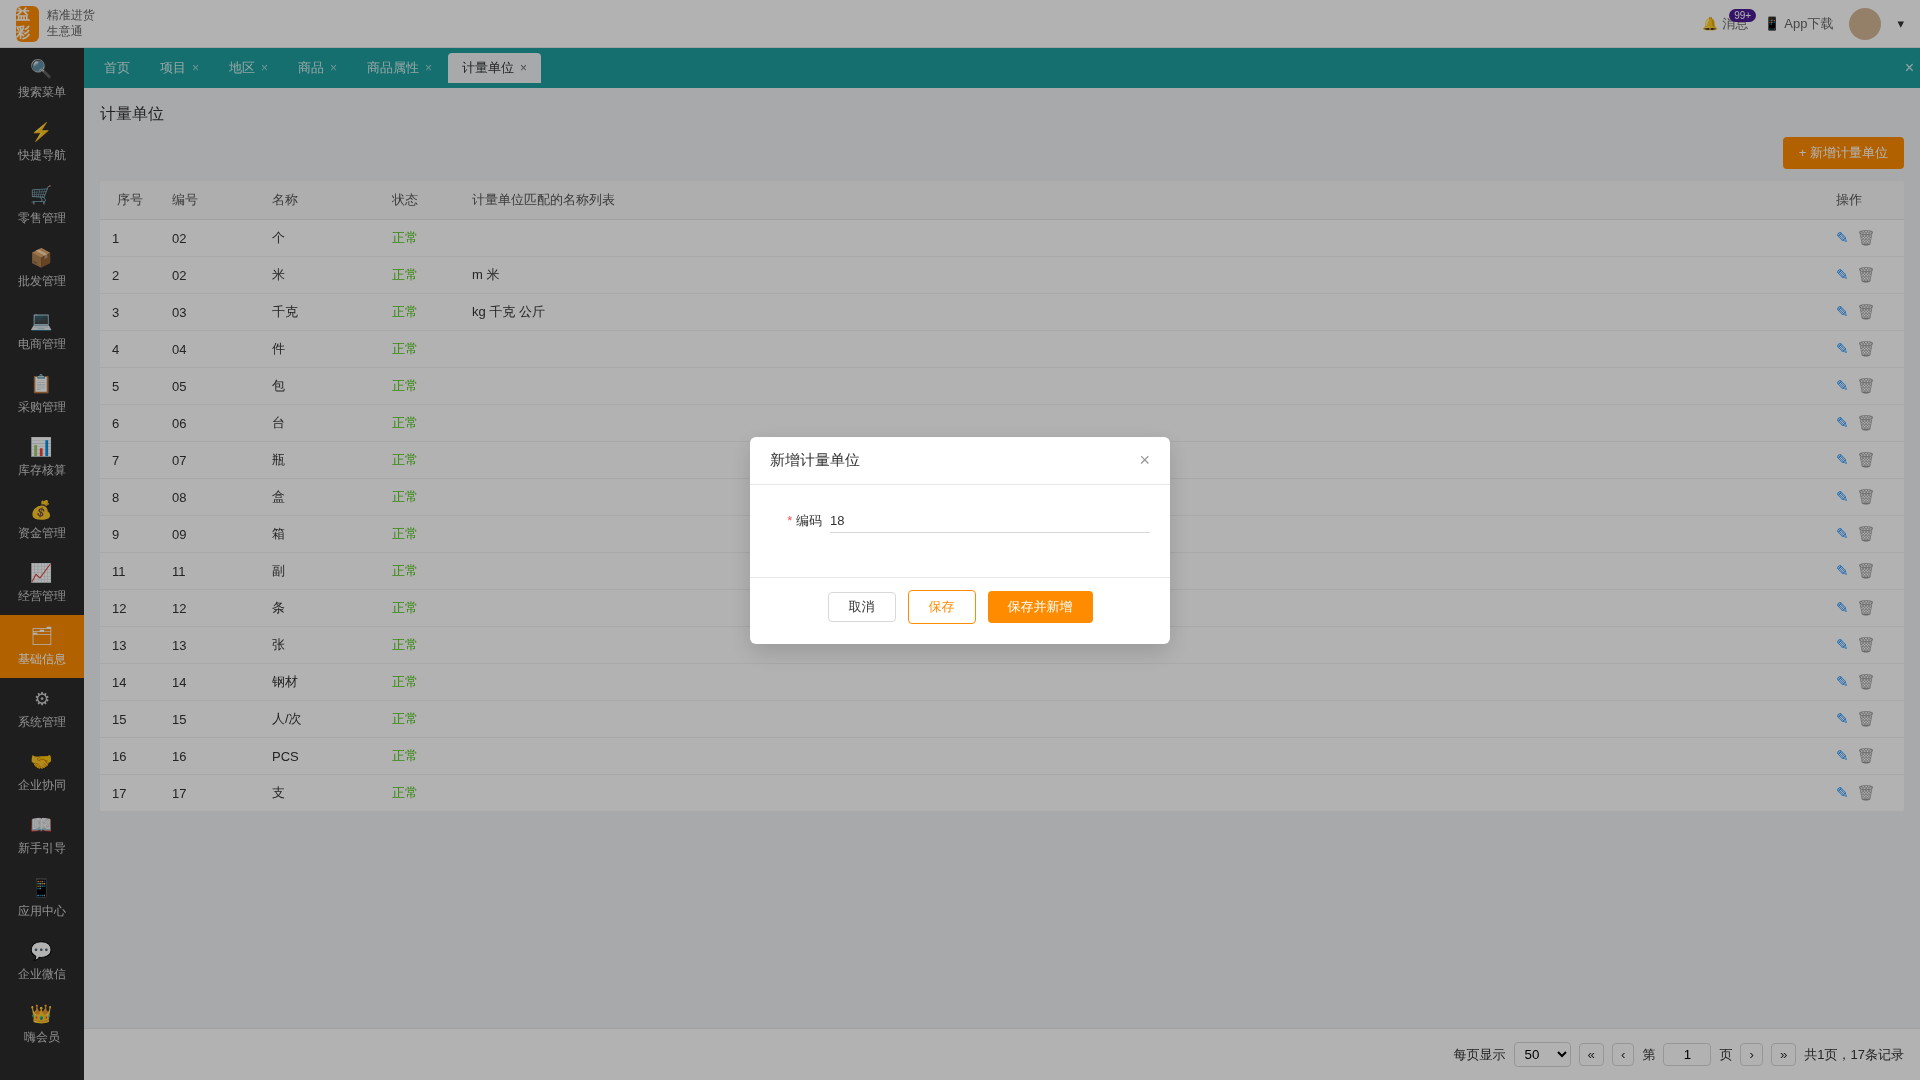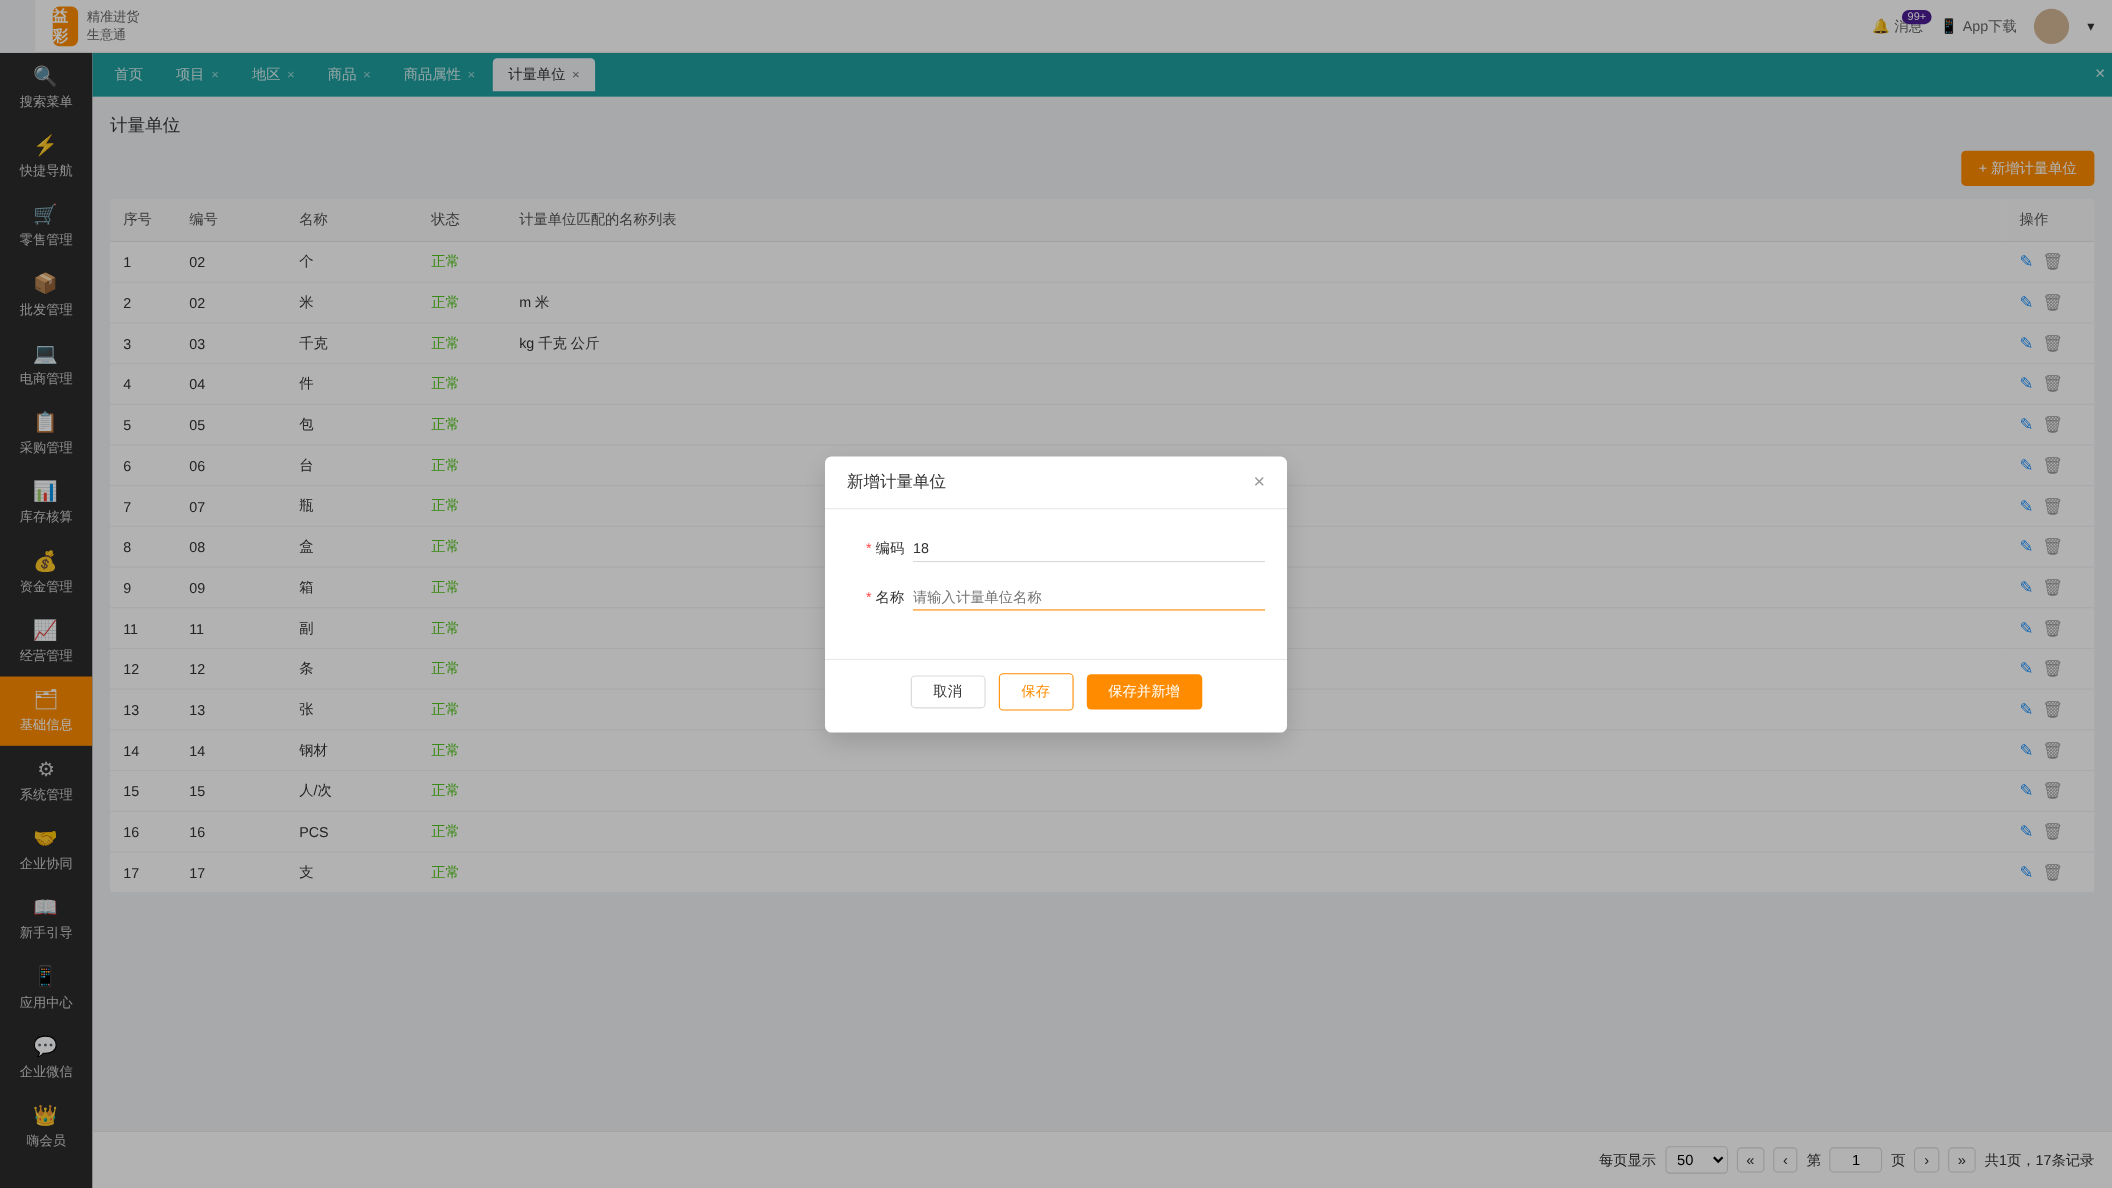--- a/index.html
+++ b/index.html
@@ -1,19 +1,19 @@
 <!DOCTYPE html>
 <html><head>
   <meta charset="utf-8">
   <style>
     * { box-sizing: border-box; margin: 0; padding: 0; }
     body { font-family: "Microsoft YaHei", "PingFang SC", sans-serif; font-size: 13px; background: #f0f2f5; color: #333; display: flex; flex-direction: column; height: 1080px; width: 1920px; overflow: hidden; }
 
     
-    .topbar { height: 48px; background: #fff; display: flex; align-items: center; padding: 0 16px; border-bottom: 1px solid #e8e8e8; flex-shrink: 0; margin-left: 32px; }
+    .topbar { height: 48px; background: #fff; display: flex; align-items: center; padding: 0 16px; border-bottom: 1px solid #e8e8e8; flex-shrink: 0; }
     .logo-area { display: flex; align-items: center; gap: 8px; width: 84px; }
     .logo-icon { width: 36px; height: 36px; background: #ff8c00; border-radius: 6px; display: flex; align-items: center; justify-content: center; color: white; font-weight: bold; font-size: 14px; }
     .logo-text { font-size: 12px; color: #666; line-height: 1.3; }
     .topbar-spacer { flex: 1; }
     .topbar-right { display: flex; align-items: center; gap: 16px; }
     .topbar-notice { display: flex; align-items: center; gap: 4px; font-size: 13px; color: #666; position: relative; cursor: pointer; }
     .badge { background: #4c1d95; color: white; border-radius: 10px; font-size: 10px; padding: 1px 5px; position: absolute; top: -6px; right: -8px; }
     .topbar-app { display: flex; align-items: center; gap: 4px; font-size: 13px; color: #666; cursor: pointer; }
     .topbar-avatar { width: 32px; height: 32px; background: #d4b896; border-radius: 50%; cursor: pointer; }
     .topbar-dropdown { display: flex; align-items: center; cursor: pointer; }
@@ -71,21 +71,21 @@
     .modal-body { padding: 24px 20px; }
     .form-row { display: flex; align-items: center; margin-bottom: 20px; }
     .form-label { width: 60px; text-align: right; font-size: 13px; color: #333; flex-shrink: 0; padding-right: 8px; }
     .form-input { flex: 1; border: none; border-bottom: 1px solid #d9d9d9; padding: 4px 0; font-size: 13px; outline: none; color: #333; }
     .form-input.active-border { border-bottom-color: #ff8c00; }
     .modal-footer { display: flex; align-items: center; justify-content: center; padding: 12px 20px 20px; gap: 12px; border-top: 1px solid #e8e8e8; }
     .btn-cancel { border: 1px solid #d9d9d9; background: white; color: #333; padding: 5px 20px; border-radius: 4px; cursor: pointer; font-size: 13px; }
     .btn-save { border: 1px solid #ff8c00; background: white; color: #ff8c00; padding: 7px 20px; border-radius: 4px; cursor: pointer; font-size: 13px; }
     .btn-save-new { border: none; background: #ff8c00; color: white; padding: 7px 20px; border-radius: 4px; cursor: pointer; font-size: 13px; }
 
-    .col-seq { width: 60px; }
+    .col-seq { width: 60px; text-align: center; }
     .col-code { width: 100px; }
     .col-name { width: 120px; }
     .col-status { width: 80px; }
     .col-match { flex: 1; }
     .col-action { width: 80px; }
   </style>
 </head>
 <body>
 
 <div class="topbar">
@@ -466,26 +466,20 @@
       <span class="modal-title">新增计量单位</span>
       <span class="modal-close">×</span>
     </div>
     <div class="modal-body">
       <div class="form-row">
         <span class="form-label">
           <span style="color:#ff4d4f">*</span> 编码
         </span>
         <input class="form-input" type="text" value="18" style="">
       </div>
-      <div class="form-row">
-        <span class="form-label">
-          <span style="color:#ff4d4f">*</span> 名称
-        </span>
-        <input class="form-input active-border" type="text" placeholder="请输入计量单位名称" style="">
-      </div>
     </div>
     <div class="modal-footer">
       <button class="btn-cancel">取消</button>
       <button class="btn-save">保存</button>
       <button class="btn-save-new">保存并新增</button>
     </div>
   </div>
 </div>
 
 </body></html>

